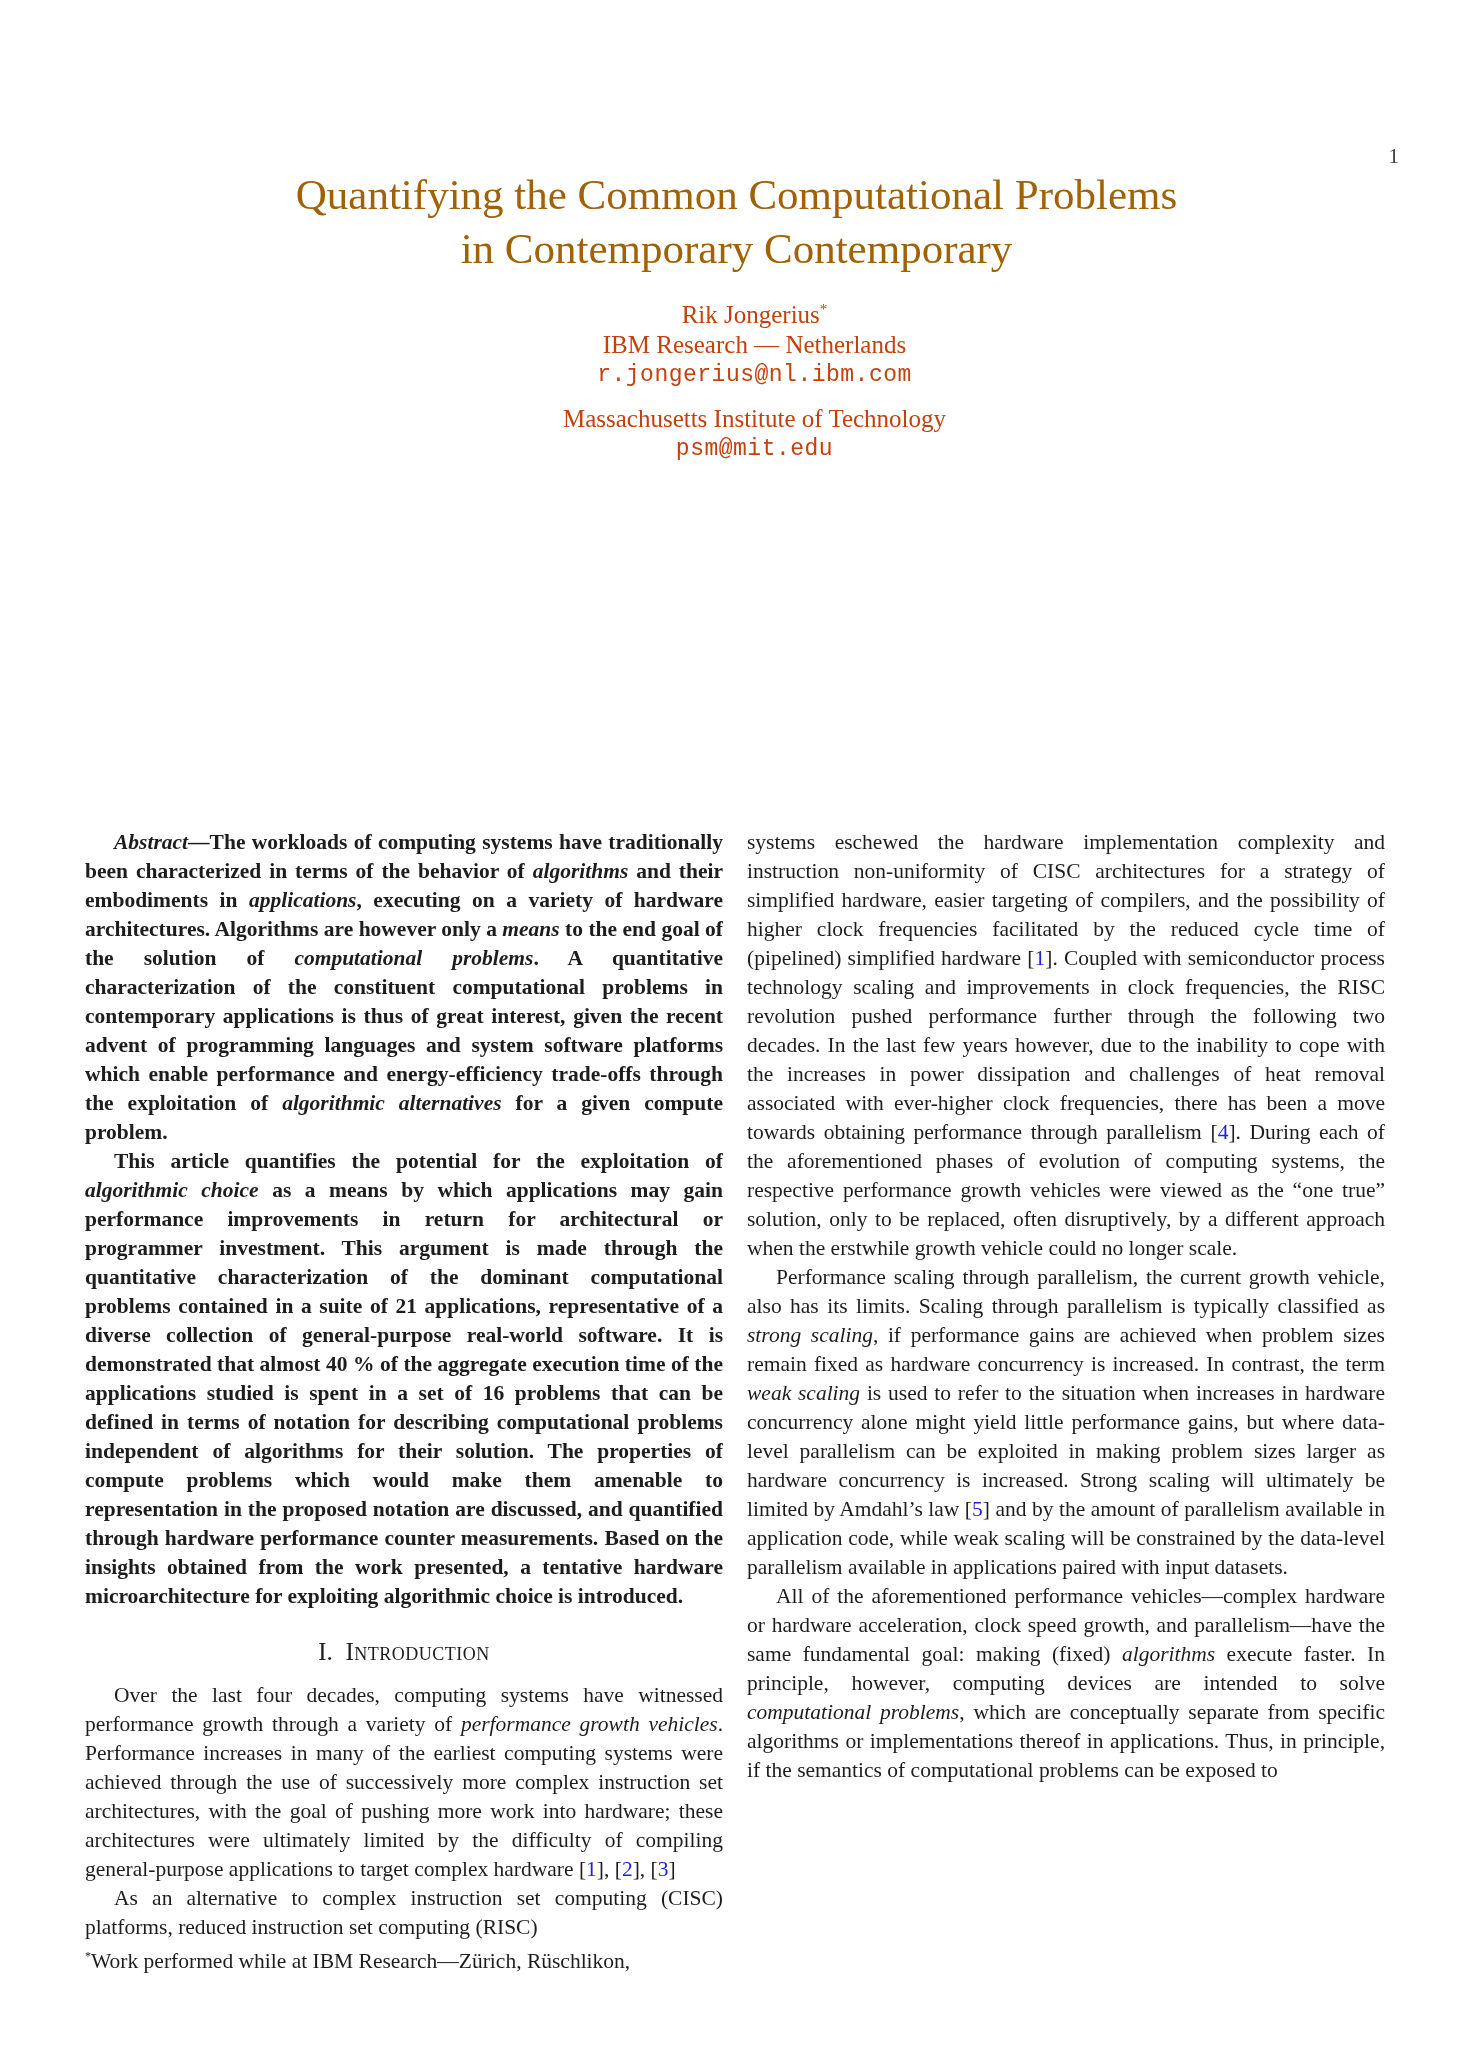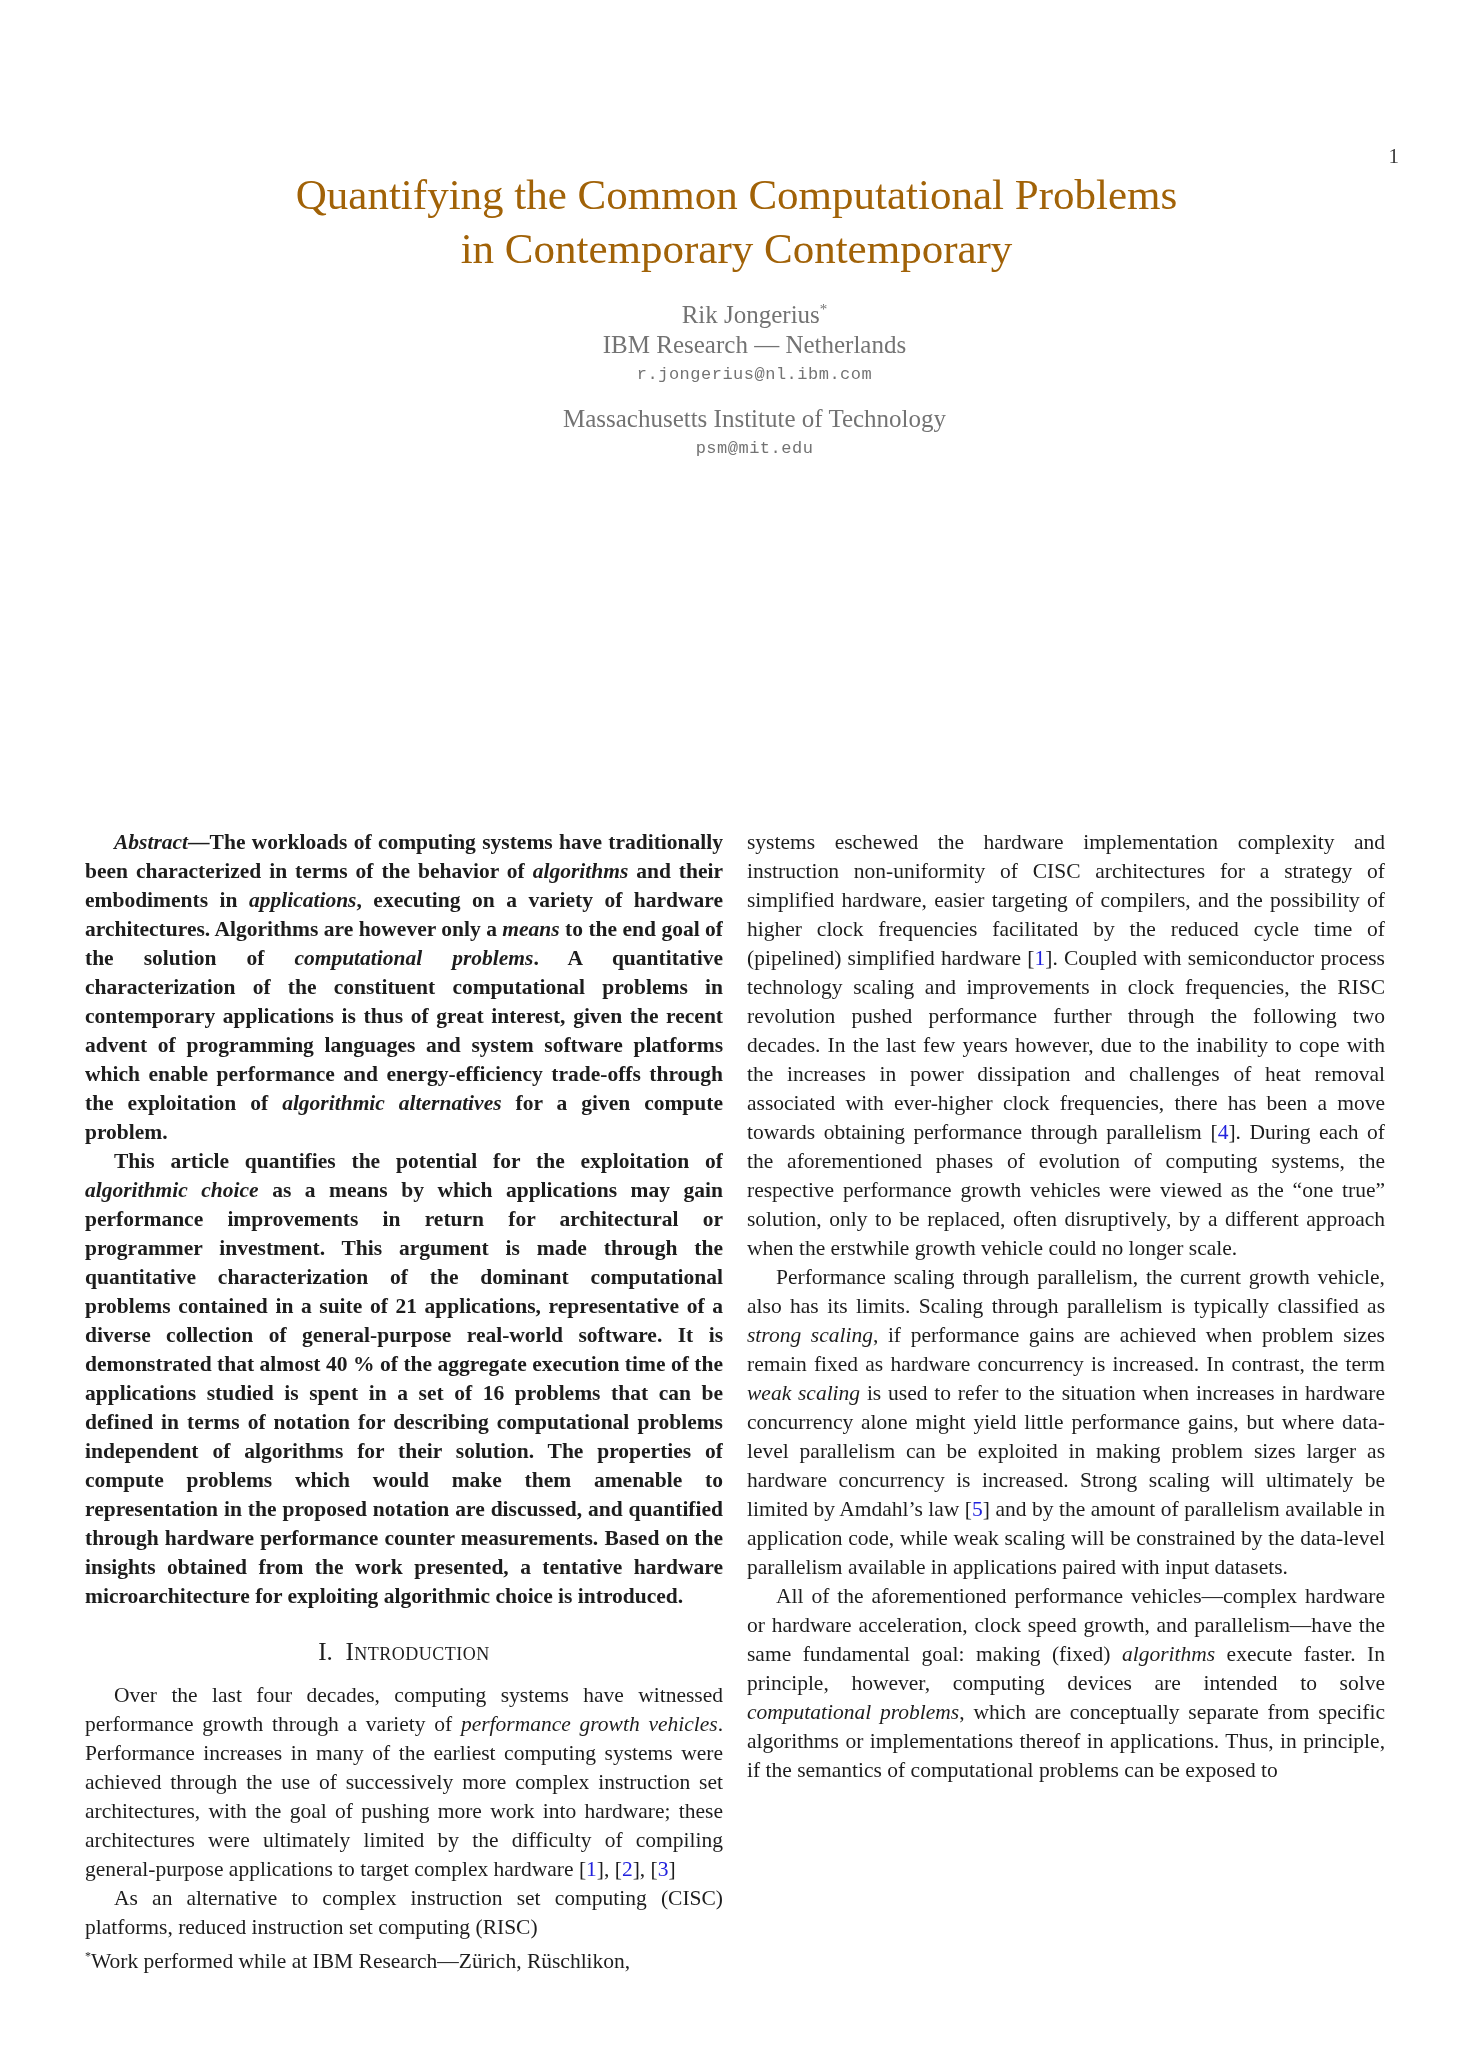--- a/index.html
+++ b/index.html
@@ -34,31 +34,31 @@
   h1.paper-title span { display: block; }
   .authors {
     margin-top: 24px;
     text-align: center;
   }
   .author-block { margin-bottom: 14px; }
   .author-block .line {
     display: block;
     font-size: 25px;
     line-height: 30px;
-    color: #737373;
+    color: #c2410c;
     padding-left: 36px;
   }
   .author-block sup {
     font-size: 15px;
     vertical-align: super;
     line-height: 0;
   }
   .author-block .email {
     font-family: "Liberation Mono", monospace;
-    font-size: 17px;
+    font-size: 23px;
     letter-spacing: 0.5px;
   }
   .columns {
     position: absolute;
     top: 828px;
     left: 85px;
     width: 1306px;
     bottom: 72px;
     display: flex;
     gap: 24px;

